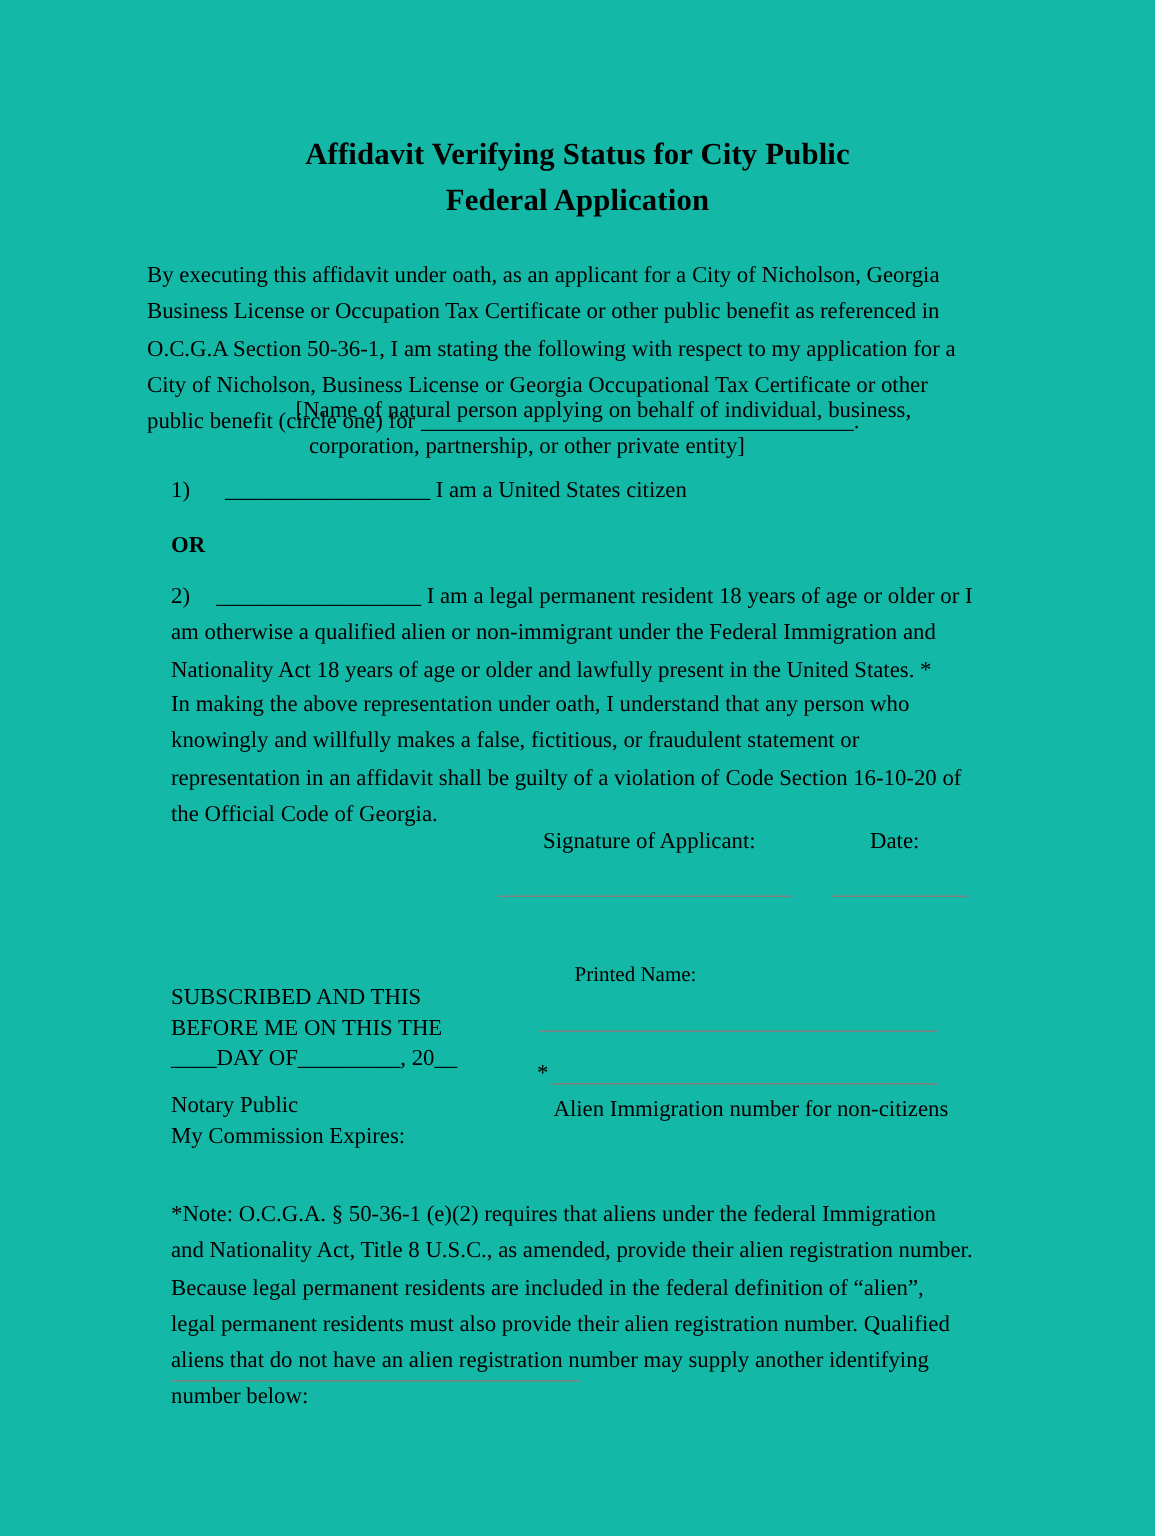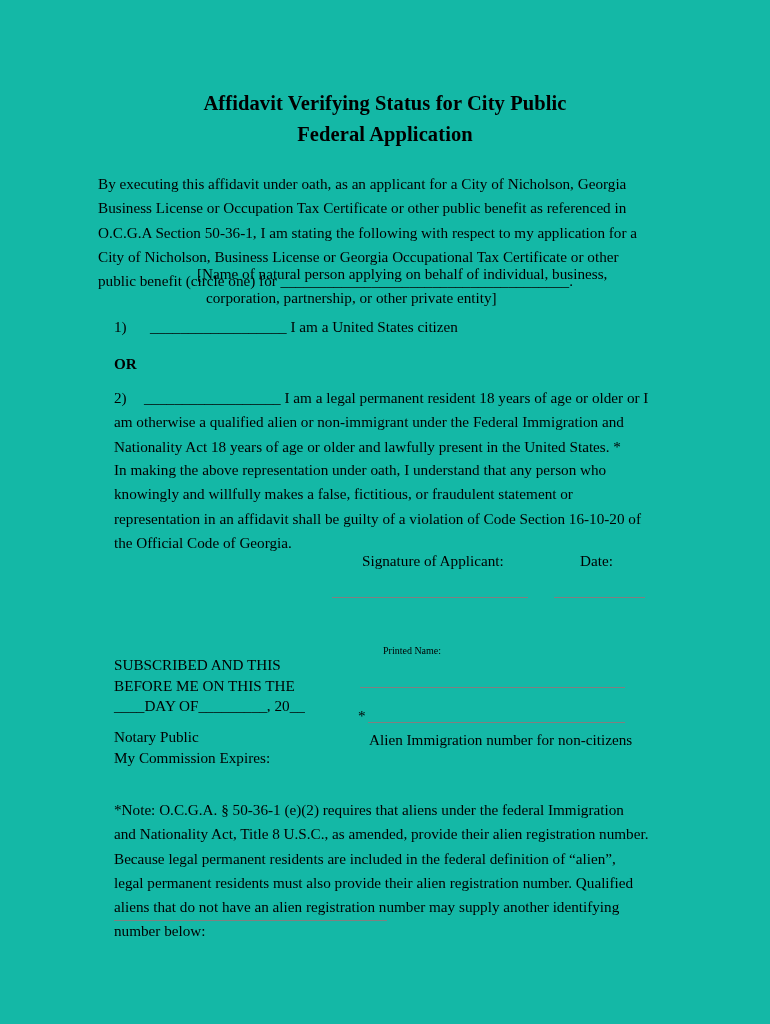--- a/index.html
+++ b/index.html
@@ -114,21 +114,21 @@
     border-top: 1.4px solid #808080;
   }
   .rule-signature { left: 332px; top: 597px; width: 196px; }
   .rule-date      { left: 554px; top: 597px; width: 91px; }
 
   
   .printed-name-label {
     position: absolute;
     left: 383px;
     top: 639px;
-    font-size: 10px;
+    font-size: 14px;
     line-height: 24.3px;
   }
   .rule-printed-name { left: 360px; top: 687px; width: 265px; }
 
   .asterisk-mark {
     position: absolute;
     left: 358px;
     top: 704px;
     font-size: 15.2px;
     line-height: 24.3px;

